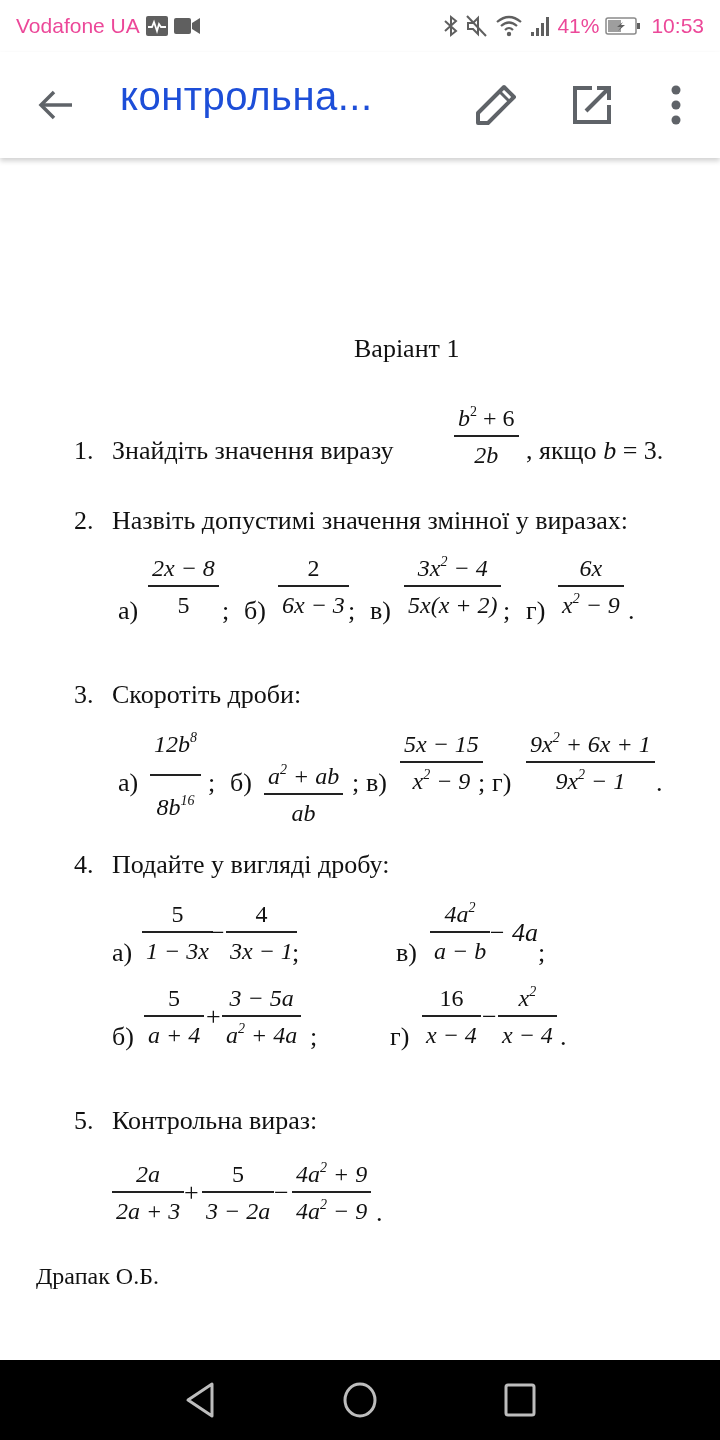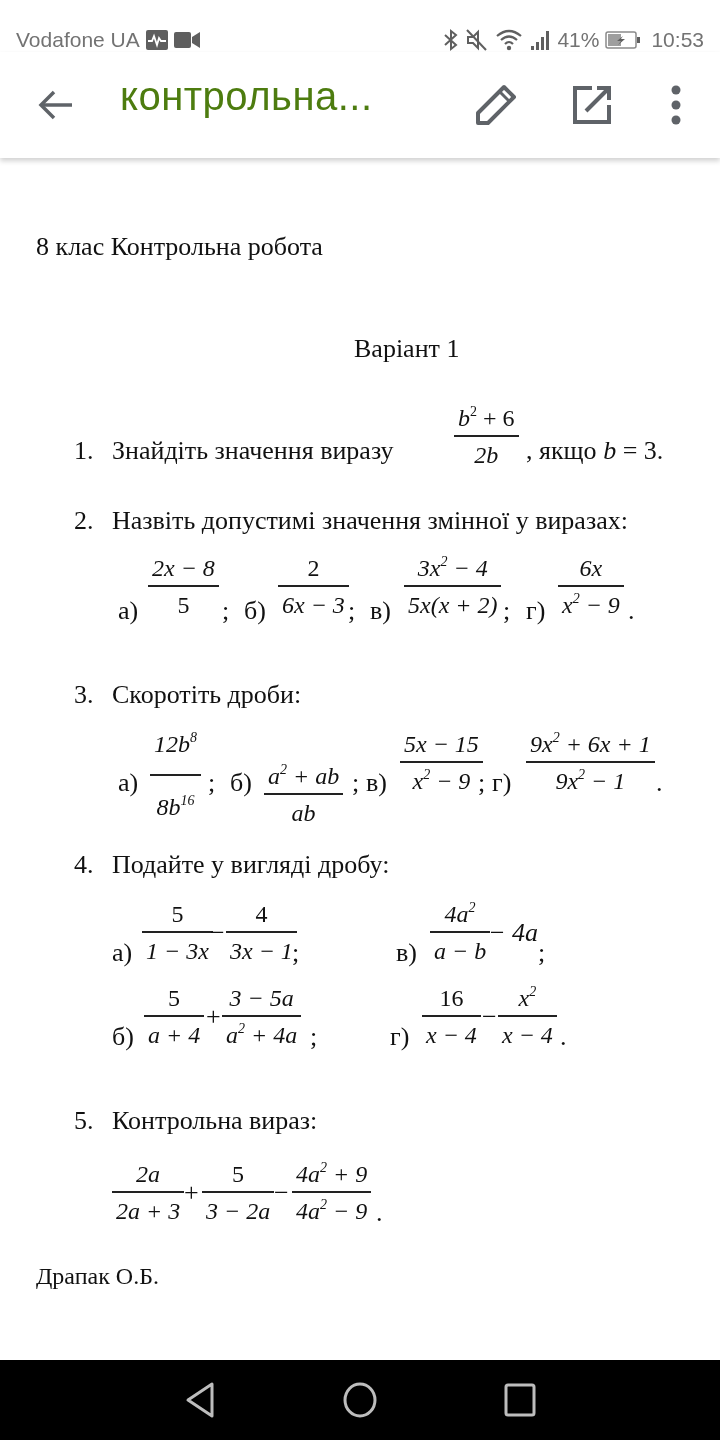--- a/index.html
+++ b/index.html
@@ -1,32 +1,32 @@
 <!DOCTYPE html>
 <html><head>
 <meta charset="utf-8">
 <style>
   * { box-sizing: border-box; margin: 0; padding: 0; }
   html, body { width: 720px; height: 1440px; background: #fff; overflow: hidden; }
   body { position: relative; font-family: "Liberation Serif", serif; color: #111; }
 
   
   .status-bar { position: absolute; top: 0; left: 0; width: 720px; height: 52px; background: #fff;
-    display: flex; align-items: flex-end; justify-content: space-between; padding: 0 16px 0 16px;
-    font-family: "Liberation Sans", sans-serif; color: #737373; font-size: 21px; }
+    display: flex; align-items: center; justify-content: space-between; padding: 0 16px 0 16px;
+    font-family: "Liberation Sans", sans-serif; color: #ec4899; font-size: 21px; }
   .sb-left, .sb-right { display: flex; align-items: center; gap: 6px; }
   .sb-ico { display: inline-flex; align-items: center; }
   .sb-time { margin-left: 4px; }
 
   
   .app-bar { position: absolute; top: 52px; left: 0; width: 720px; height: 106px; background: #fff;
     box-shadow: 0 3px 5px rgba(0,0,0,0.18); display: flex; align-items: center; z-index: 2; }
   .app-bar .back { position: absolute; left: 36px; top: 33px; width: 40px; height: 40px; }
   .app-bar .title { position: absolute; left: 120px; top: 22px; font-family: "Liberation Sans", sans-serif;
-    font-size: 40px; color: #4d7c0f; letter-spacing: 0.5px; }
+    font-size: 40px; color: #1d4ed8; letter-spacing: 0.5px; }
   .app-bar .edit { position: absolute; left: 474px; top: 31px; width: 44px; height: 44px; }
   .app-bar .open { position: absolute; left: 570px; top: 31px; width: 44px; height: 44px; }
   .app-bar .more { position: absolute; left: 660px; top: 31px; width: 32px; height: 44px; }
 
   
   .doc { position: absolute; top: 158px; left: 0; width: 720px; height: 1202px; background: #fff; }
   .t { position: absolute; font-size: 26px; line-height: 1; white-space: nowrap; }
   .it { font-style: italic; }
   .frac { position: absolute; display: flex; flex-direction: column; align-items: center; font-size: 24px; line-height: 1; text-align: right; }
   .frac .num, .frac .den { padding: 0 4px; white-space: nowrap; }
@@ -121,21 +121,20 @@
   <div class="more">
     <svg width="32" height="44" viewBox="0 0 32 44">
         <circle cx="16" cy="7" r="4.5" fill="#5f6368"></circle>
         <circle cx="16" cy="22" r="4.5" fill="#5f6368"></circle>
         <circle cx="16" cy="37" r="4.5" fill="#5f6368"></circle>
       </svg>
   </div>
 </div>
 
 <div class="doc">
-  <div class="t" style="left:36px; top:76px;">8 клас Контрольна робота</div>
   <div class="t" style="left:354px; top:178px;">Варіант 1</div>
 
   <div>
     <div class="t" style="left:74px; top:280px;">1.</div>
     <div class="t" style="left:112px; top:280px;">Знайдіть значення виразу</div>
     <div class="frac" style="left:454px; top:248px;">
       <div class="num"><span class="it">b</span><sup>2</sup><span> + 6</span></div>
       <div class="bar"></div>
       <div class="den it">2b</div>
     </div>

